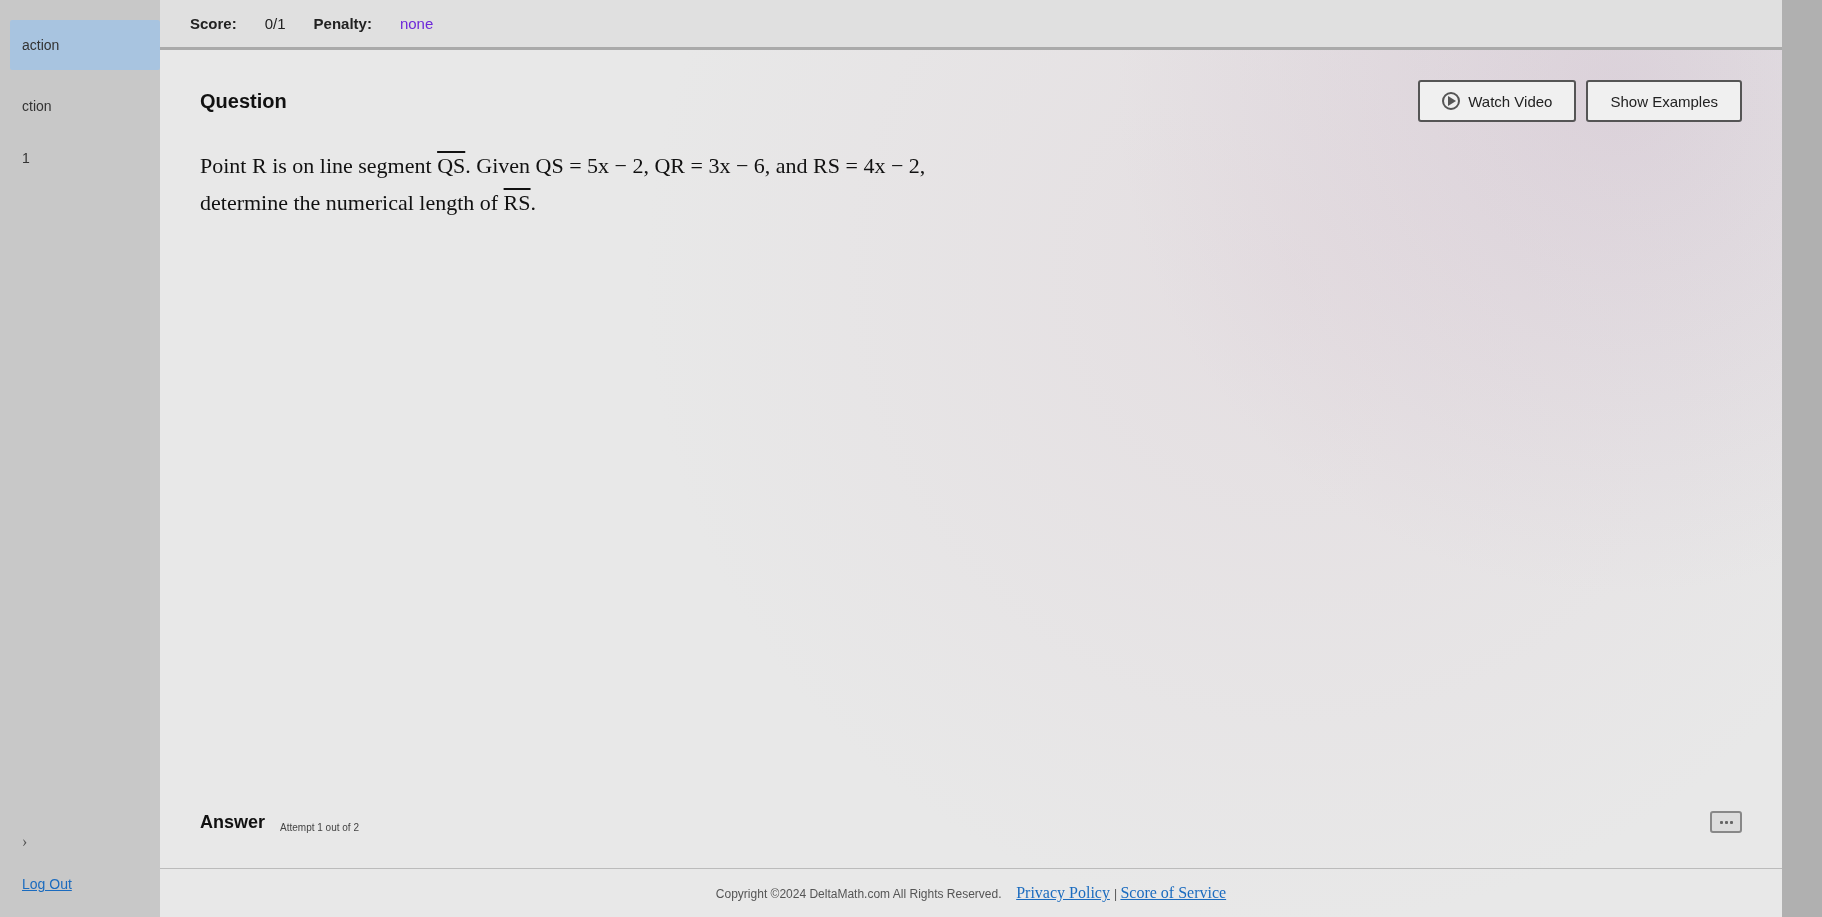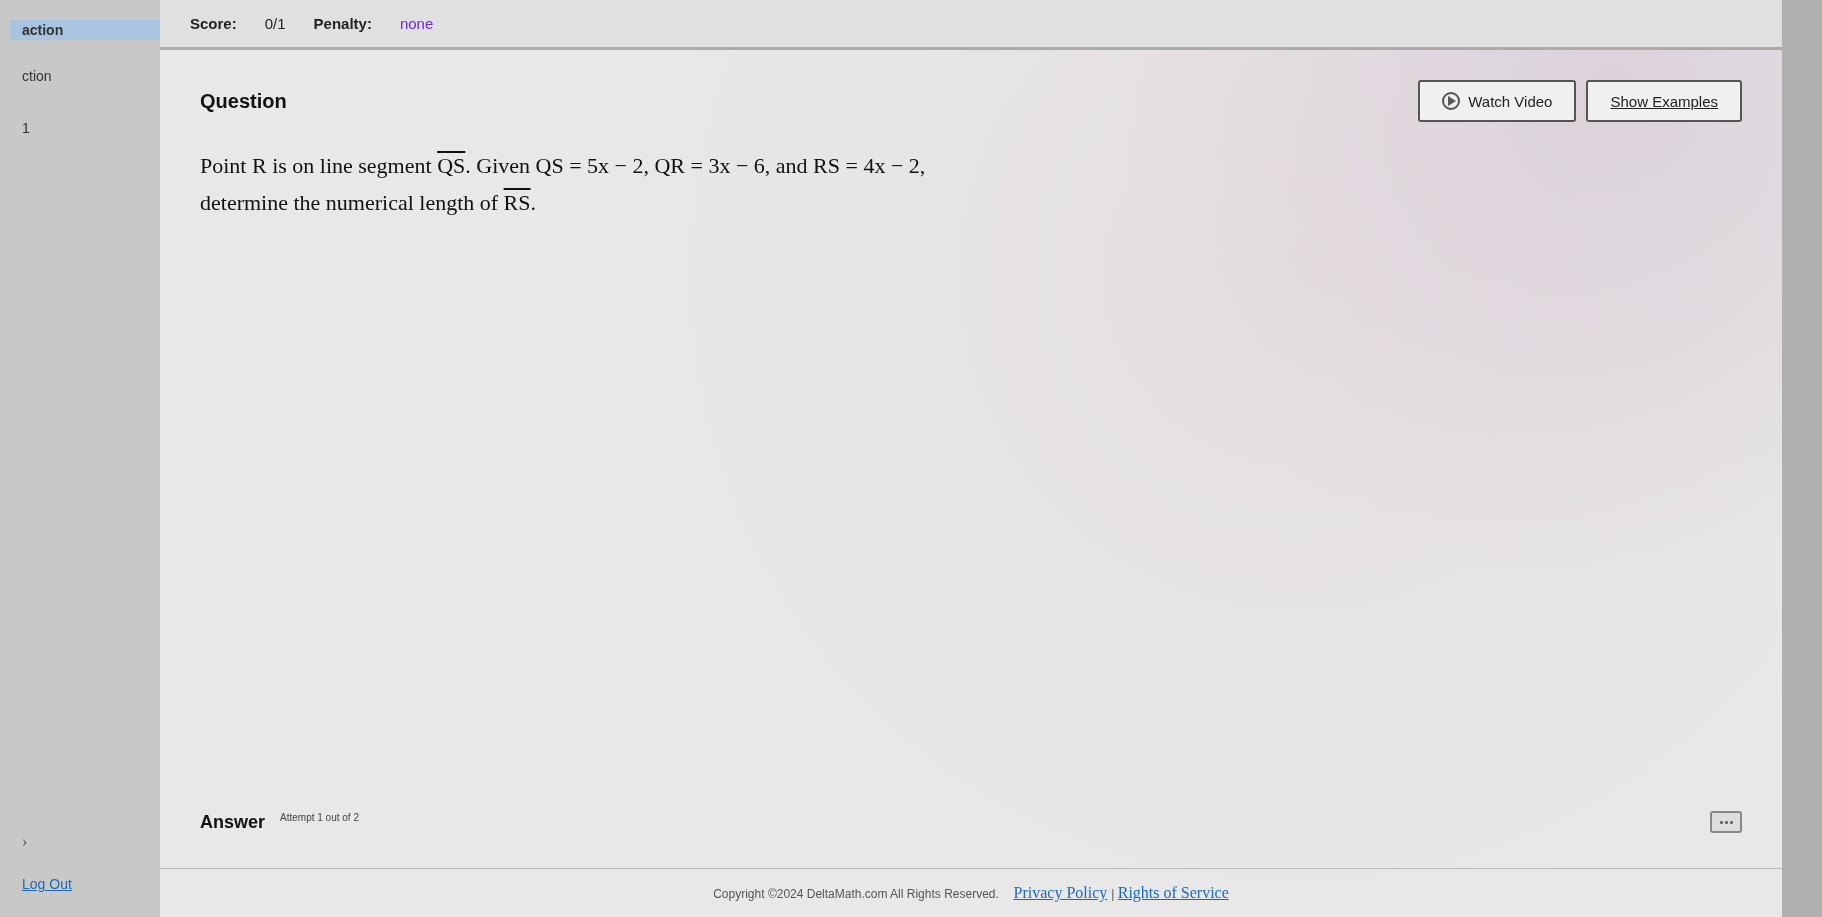--- a/index.html
+++ b/index.html
@@ -29,27 +29,26 @@
     }
 
     .sidebar-nav {
       display: flex;
       flex-direction: column;
       gap: 20px;
     }
 
     .sidebar-item-action {
       background-color: #a8c4e0;
-      padding: 2px 12px;
+      padding: 17px 12px;
       font-family: Arial, sans-serif;
       font-size: 14px;
       color: #333;
       cursor: pointer;
       border-radius: 2px;
-      font-weight: bold;
     }
 
     .sidebar-item-ction {
       font-family: Arial, sans-serif;
       font-size: 14px;
       color: #333;
       padding: 8px 12px;
     }
 
     .sidebar-item-1 {
@@ -189,21 +188,20 @@
 
     .show-examples-btn {
       border: 2px solid #555;
       background: #f0f0f0;
       padding: 10px 22px;
       font-family: Arial, sans-serif;
       font-size: 15px;
       color: #222;
       cursor: pointer;
       border-radius: 3px;
-      text-decoration: underline;
     }
 
     .question-text {
       font-size: 22px;
       line-height: 1.7;
       color: #111;
       margin-bottom: 40px;
       font-family: 'Times New Roman', Times, serif;
     }
 
@@ -218,21 +216,21 @@
     .answer-header {
       display: flex;
       align-items: center;
       gap: 15px;
       margin-bottom: 15px;
       justify-content: space-between;
     }
 
     .answer-label-group {
       display: flex;
-      align-items: flex-start;
+      align-items: flex-end;
       gap: 15px;
     }
 
     .answer-label {
       font-family: Arial, sans-serif;
       font-size: 18px;
       font-weight: bold;
       color: #111;
     }
 
@@ -390,18 +388,18 @@
 
     </div>
 
   </div>
 
   <div class="footer">
     <span class="footer-text">Copyright ©2024 DeltaMath.com All Rights Reserved.</span>
     <span class="footer-text">&nbsp;&nbsp;</span>
     <span class="footer-link">Privacy Policy</span>
     <span class="footer-text"> | </span>
-    <span class="footer-link">Rights of Service</span>
+    <span class="footer-link">Score of Service</span>
   </div>
 
 </div>
 
 <div class="right-sidebar"></div>
 
 </body></html>

